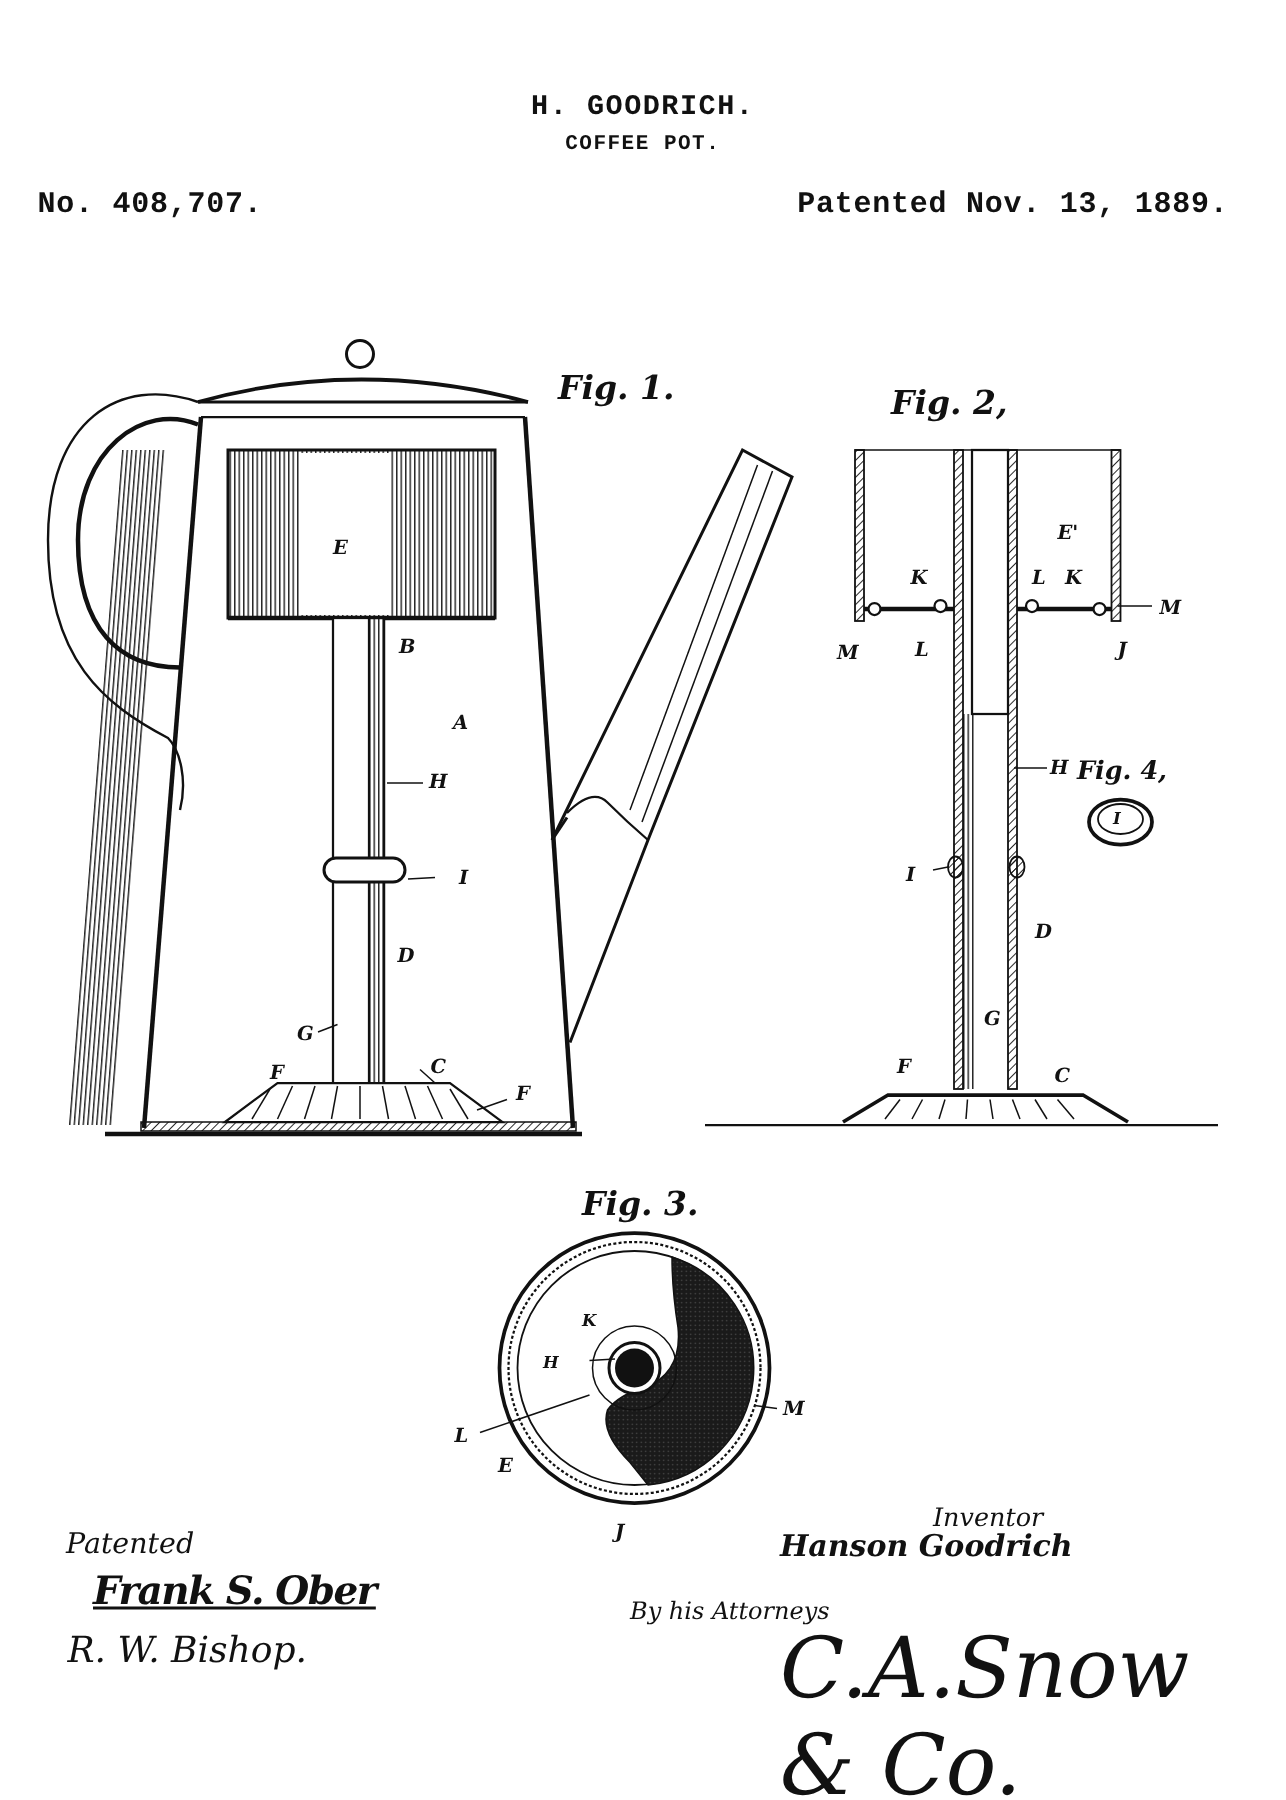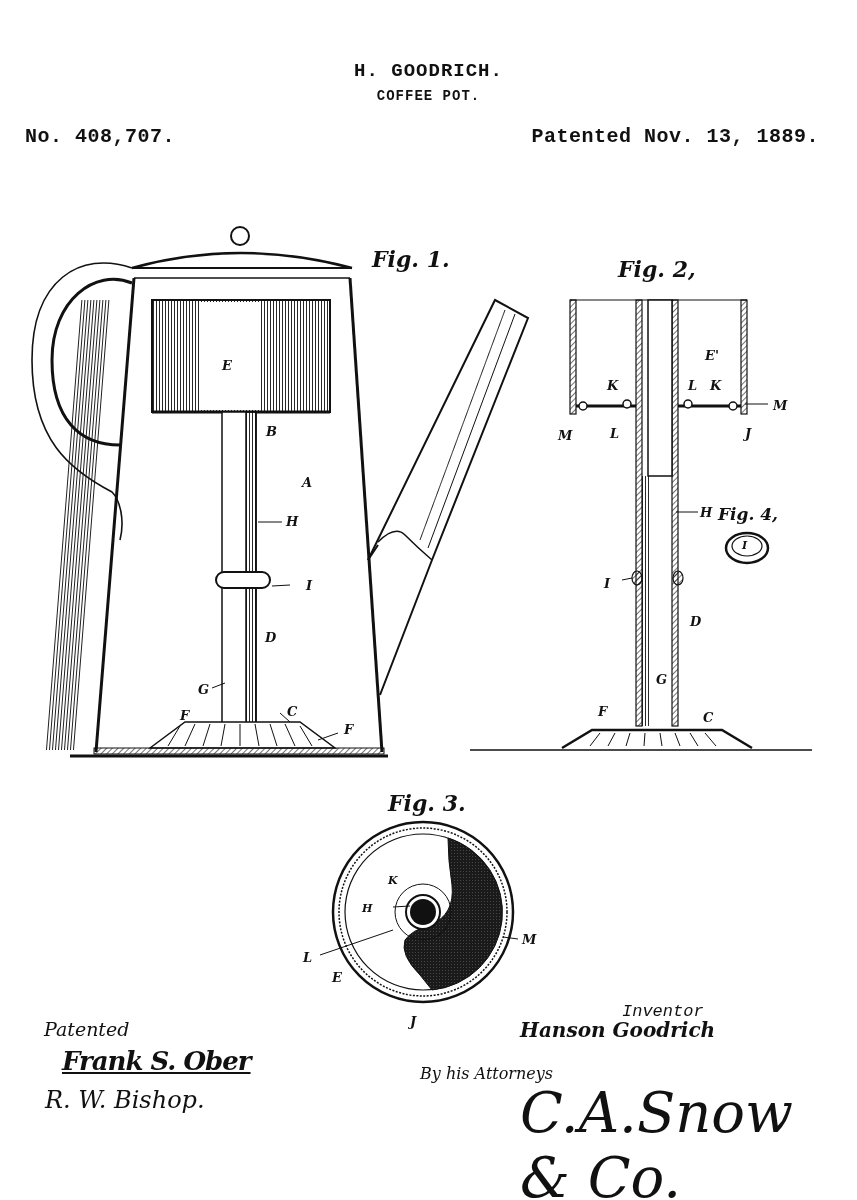--- a/index.html
+++ b/index.html
@@ -146,21 +146,21 @@
     <line x1="676" y1="512" x2="698" y2="512"></line>
     <line x1="622" y1="580" x2="632" y2="578"></line>
     <line x1="745" y1="404" x2="768" y2="404"></line>
     <line x1="503" y1="937" x2="518" y2="939"></line>
     <line x1="320" y1="955" x2="393" y2="930"></line>
     <line x1="393" y1="907" x2="410" y2="906"></line>
   </g>
 </svg>
 
 <div class="abs fig" style="left:372px;top:246px;">Fig. 1.</div>
-<div class="abs fig" style="left:618px;top:256px;">Fig. 2,</div>
+<div class="abs fig" style="left:594px;top:256px;">Fig. 2,</div>
 <div class="abs fig" style="left:388px;top:790px;">Fig. 3.</div>
 <div class="abs fig" style="left:718px;top:504px;font-size:17px;">Fig. 4,</div>
 
 <div class="abs lbl" style="left:222px;top:358px;">E</div>
 <div class="abs lbl" style="left:266px;top:424px;">B</div>
 <div class="abs lbl" style="left:302px;top:475px;">A</div>
 <div class="abs lbl" style="left:286px;top:514px;">H</div>
 <div class="abs lbl" style="left:306px;top:578px;">I</div>
 <div class="abs lbl" style="left:265px;top:630px;">D</div>
 <div class="abs lbl" style="left:198px;top:682px;">G</div>
@@ -189,16 +189,16 @@
 <div class="abs lbl" style="left:332px;top:970px;">E</div>
 <div class="abs lbl" style="left:522px;top:932px;">M</div>
 <div class="abs lbl" style="left:410px;top:1014px;">J</div>
 
 <div class="abs lbl" style="left:742px;top:539px;font-size:11px;">I</div>
 
 <div class="abs script" style="left:44px;top:1018px;font-size:19px;">Patented</div>
 <div class="abs sig" style="left:62px;top:1046px;font-size:26px;letter-spacing:-1px;text-decoration:underline;">Frank S. Ober</div>
 <div class="abs sig" style="left:45px;top:1086px;font-size:24px;font-weight:normal;">R. W. Bishop.</div>
 
-<div class="abs script" style="left:622px;top:1002px;font-size:17px;font-family:Liberation Mono, monospace;">Inventor</div>
+<div class="abs script" style="left:622px;top:1002px;font-size:17px;">Inventor</div>
 <div class="abs sig" style="left:520px;top:1018px;font-size:20px;">Hanson Goodrich</div>
 <div class="abs script" style="left:420px;top:1064px;font-size:16px;">By his Attorneys</div>
 <div class="abs sig" style="left:520px;top:1080px;font-size:56px;font-weight:normal;">C.A.Snow &amp; Co.</div>
 
 </body></html>

